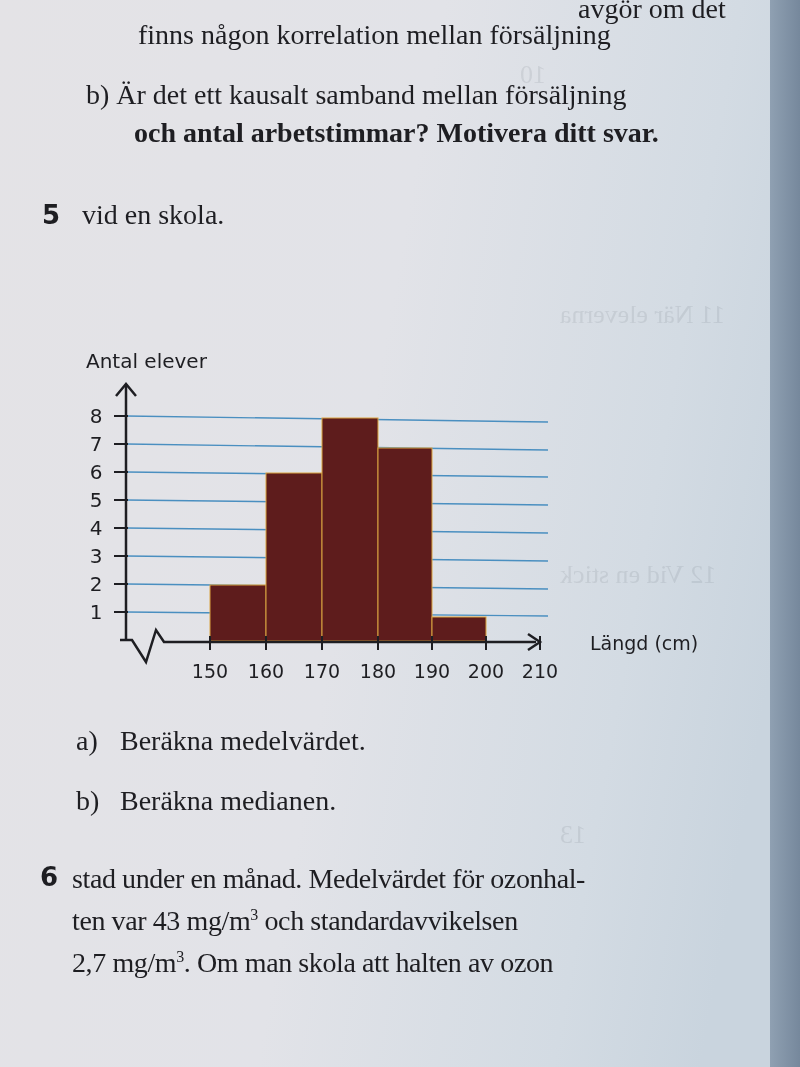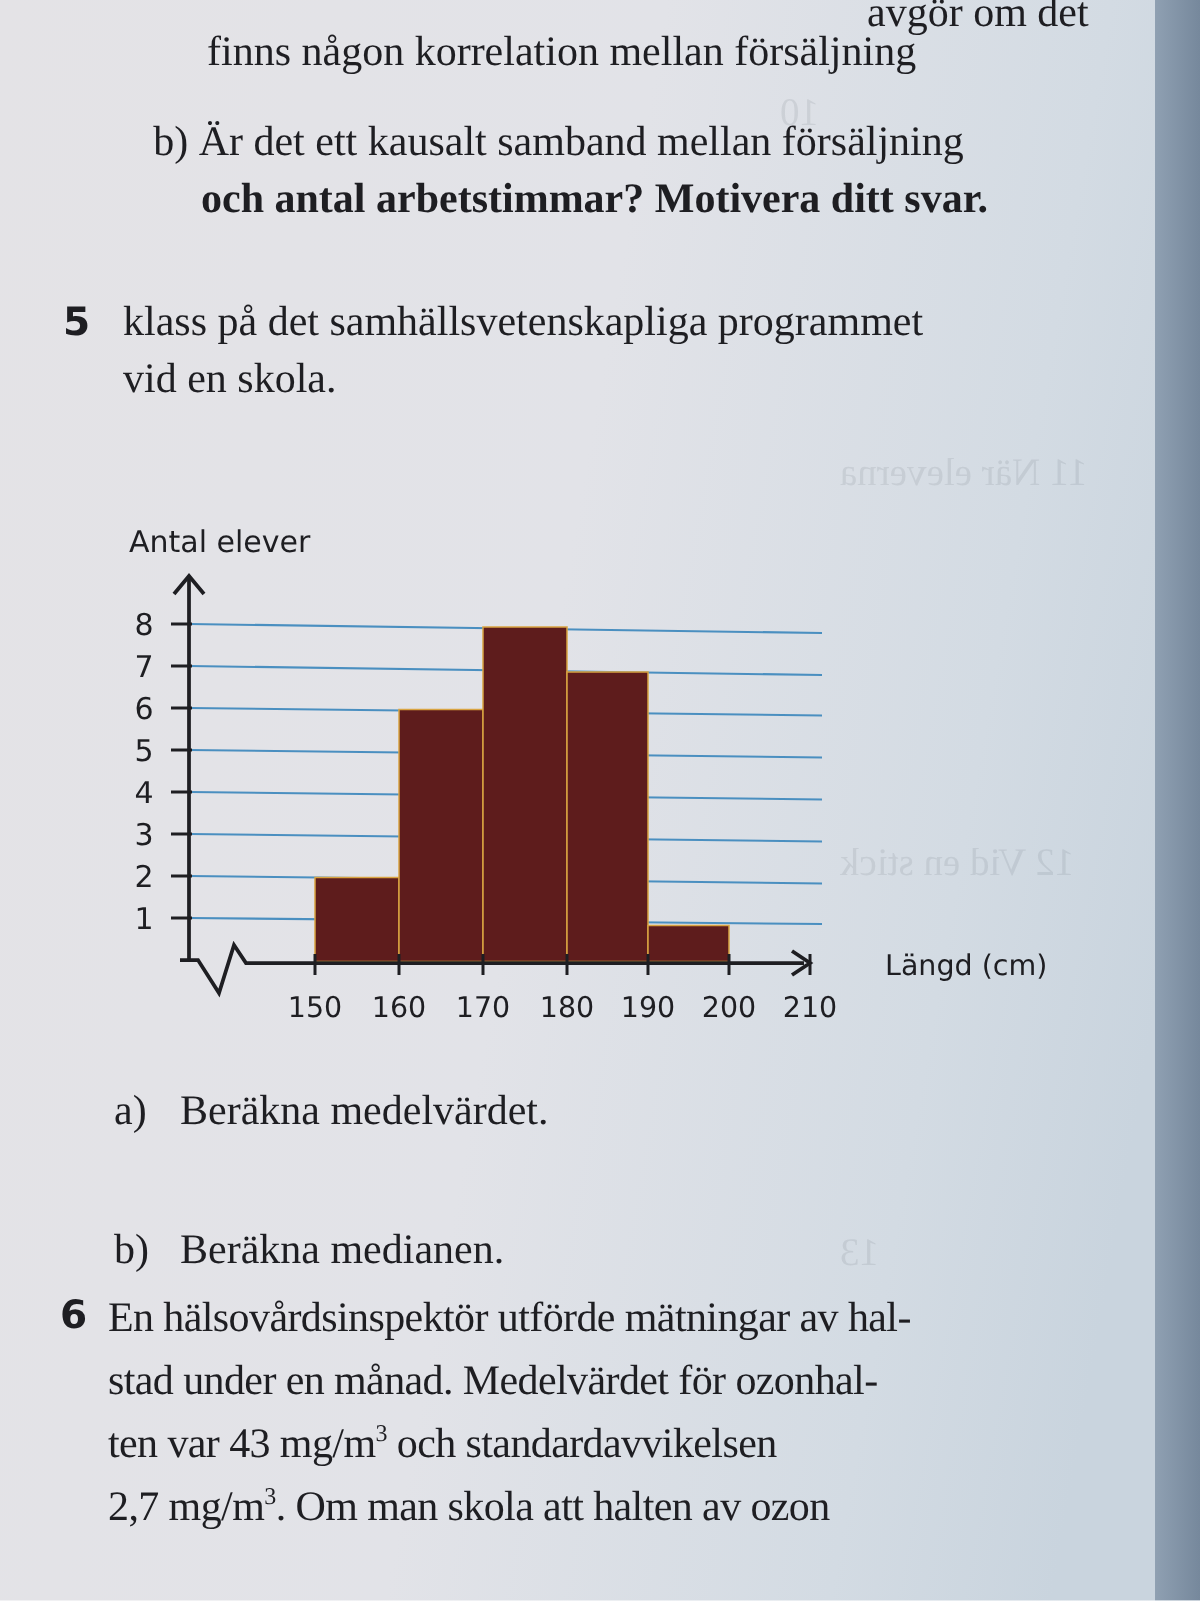--- a/index.html
+++ b/index.html
@@ -38,31 +38,30 @@
 <div class="ghost" style="left:560px;top:560px;">12 Vid en stick</div>
 <div class="ghost" style="left:560px;top:820px;">13</div>
 
 <div class="text-block" style="left:138px; top:-6px;">
   <span class="line" style="padding-left:60px; margin-top:-4px;">
     <span style="margin-left:380px;">avgör om det</span>
   </span>
   <span class="line" style="margin-top:-12px;">finns någon korrelation mellan försäljning</span>
 </div>
 
-<div class="text-block" style="left:86px; top:76px;text-align:center;">
+<div class="text-block" style="left:86px; top:76px;">
   <span class="line">
     <span>b)</span>
     <span>Är det ett kausalt samband mellan försäljning</span>
   </span>
   <span class="line" style="padding-left:48px;font-weight:bold;">och antal arbetstimmar? Motivera ditt svar.</span>
 </div>
 
 <span class="num" style="left:42px; top:200px;">5</span>
 <div class="text-block" style="left:82px; top:196px;">
-  <span class="line">klass på det samhällsvetenskapliga programmet</span>
   <span class="line">vid en skola.</span>
 </div>
 
 <svg class="chart" viewBox="0 0 660 360" width="660" height="360">
   <text x="16" y="28" font-size="20" fill="#1e1e22">Antal elever</text>
 
   <g stroke="#4a8fc0" stroke-width="1.4">
     <line x1="56" y1="272" x2="478" y2="276"></line>
     <line x1="56" y1="244" x2="478" y2="249"></line>
     <line x1="56" y1="216" x2="478" y2="221"></line>
@@ -125,23 +124,22 @@
     <text x="362" y="338">190</text>
     <text x="416" y="338">200</text>
     <text x="470" y="338">210</text>
   </g>
   <text x="520" y="310" font-size="19" fill="#1e1e22">Längd (cm)</text>
 </svg>
 
 <div class="text-block" style="left:76px; top:722px;">
   <span class="sub-label">a)</span><span>Beräkna medelvärdet.</span>
 </div>
-<div class="text-block" style="left:76px; top:815px;">
+<div class="text-block" style="left:76px; top:782px;">
   <span class="sub-label">b)</span><span>Beräkna medianen.</span>
 </div>
 
 <span class="num" style="left:40px; top:862px;">6</span>
 <div class="text-block" style="left:72px; top:858px; line-height:42px; letter-spacing:-0.4px;">
-  <span class="line">En hälsovårdsinspektör utförde mätningar av hal-</span>
   <span class="line">stad under en månad. Medelvärdet för ozonhal-</span>
   <span class="line"><span>ten var 43 mg/m</span><sup>3</sup><span> och standardavvikelsen</span></span>
   <span class="line"><span>2,7 mg/m</span><sup>3</sup><span>. Om man skola att halten av ozon</span></span>
 </div>
 
 </body></html>

